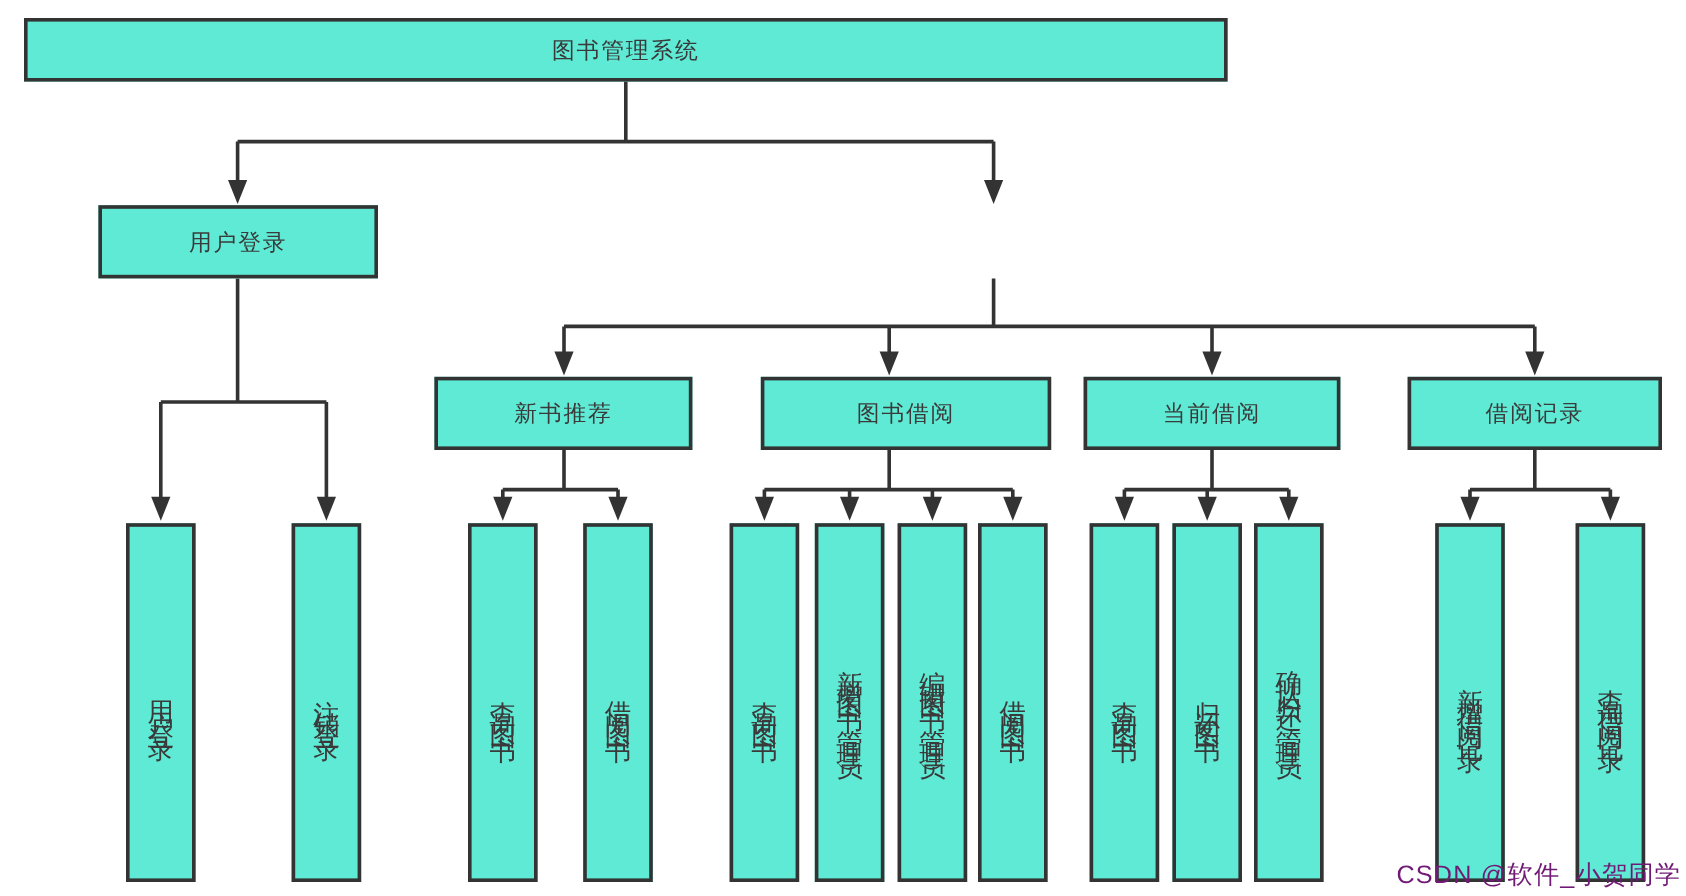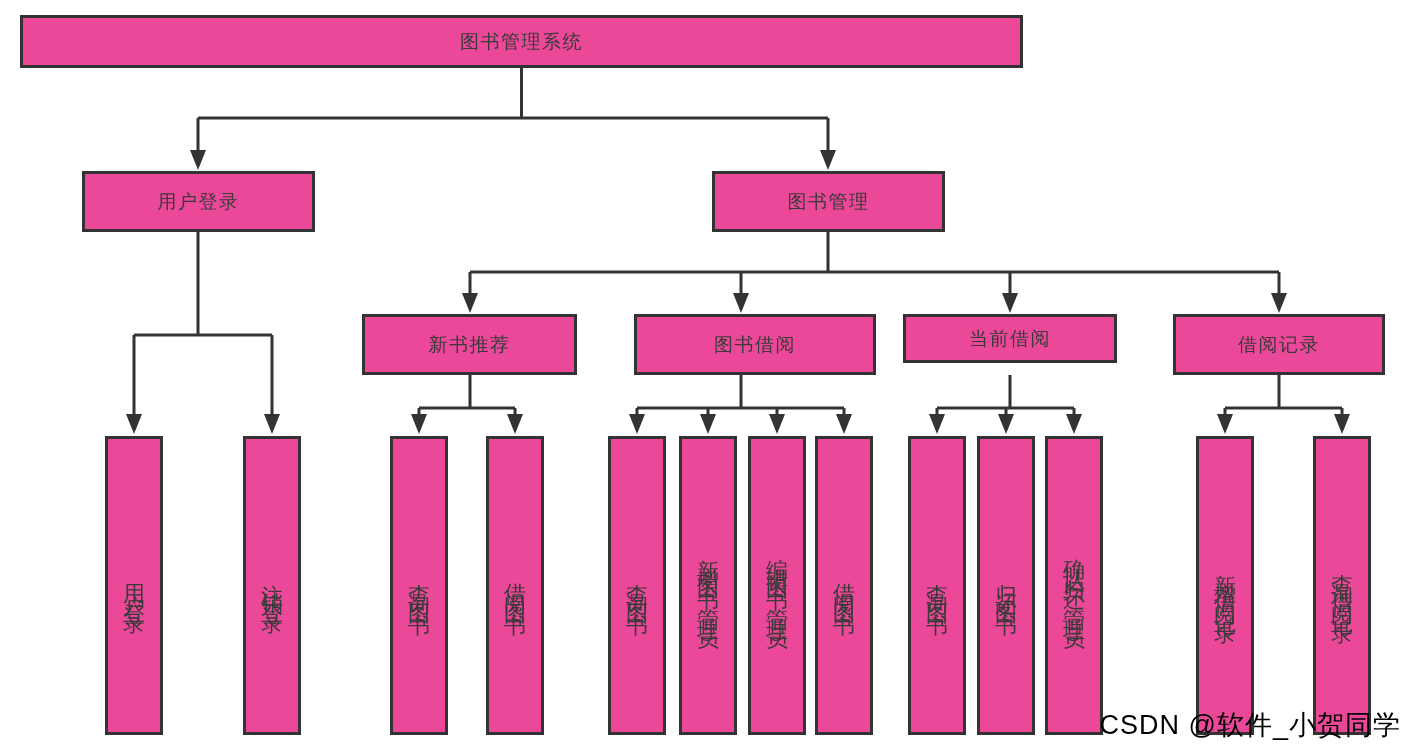--- a/index.html
+++ b/index.html
@@ -18,21 +18,21 @@
   .connectors {
     position: absolute;
     left: 0;
     top: 0;
     pointer-events: none;
   }
   .node {
     position: absolute;
     box-sizing: border-box;
     border: 3px solid #333333;
-    background: #ec4899;
+    background: #5eead4;
     display: flex;
     align-items: center;
     justify-content: center;
     color: #3a3a3a;
   }
   .hlabel {
     font-size: 19px;
     letter-spacing: 1.5px;
     white-space: nowrap;
   }
@@ -46,22 +46,22 @@
     text-orientation: mixed;
     font-size: 22px;
     letter-spacing: 10px;
     line-height: 1;
     white-space: nowrap;
   }
   .watermark {
     position: absolute;
     right: 4px;
     bottom: 4px;
-    color: #000000;
-    font-size: 27px;
+    color: #701a75;
+    font-size: 21px;
     letter-spacing: 1px;
     white-space: nowrap;
   }
 </style>
 </head>
 <body>
 
 <div class="canvas">
 
   <svg class="connectors" width="1405" height="747" viewBox="0 0 1405 747">
@@ -104,31 +104,28 @@
     </g>
   </svg>
 
   <div class="node" style="left:20px; top:15px; width:1003px; height:53px;">
     <span class="hlabel">图书管理系统</span>
   </div>
 
   <div class="node" style="left:82px; top:171px; width:233px; height:61px;">
     <span class="hlabel">用户登录</span>
   </div>
-  <div class="node" style="left:712px; top:171px; width:233px; height:61px;">
-    <span class="hlabel">图书管理</span>
-  </div>
 
   <div class="node" style="left:362px; top:314px; width:215px; height:61px;text-align:right;">
     <span class="hlabel">新书推荐</span>
   </div>
   <div class="node" style="left:634px; top:314px; width:242px; height:61px;">
     <span class="hlabel">图书借阅</span>
   </div>
-  <div class="node" style="left:903px; top:314px; width:214px; height:49px;">
+  <div class="node" style="left:903px; top:314px; width:214px; height:61px;">
     <span class="hlabel">当前借阅</span>
   </div>
   <div class="node" style="left:1173px; top:314px; width:212px; height:61px;">
     <span class="hlabel">借阅记录</span>
   </div>
 
   <div class="node vnode" style="left:105px;">
     <span class="vlabel">用户登录</span>
   </div>
   <div class="node vnode" style="left:243px;">

